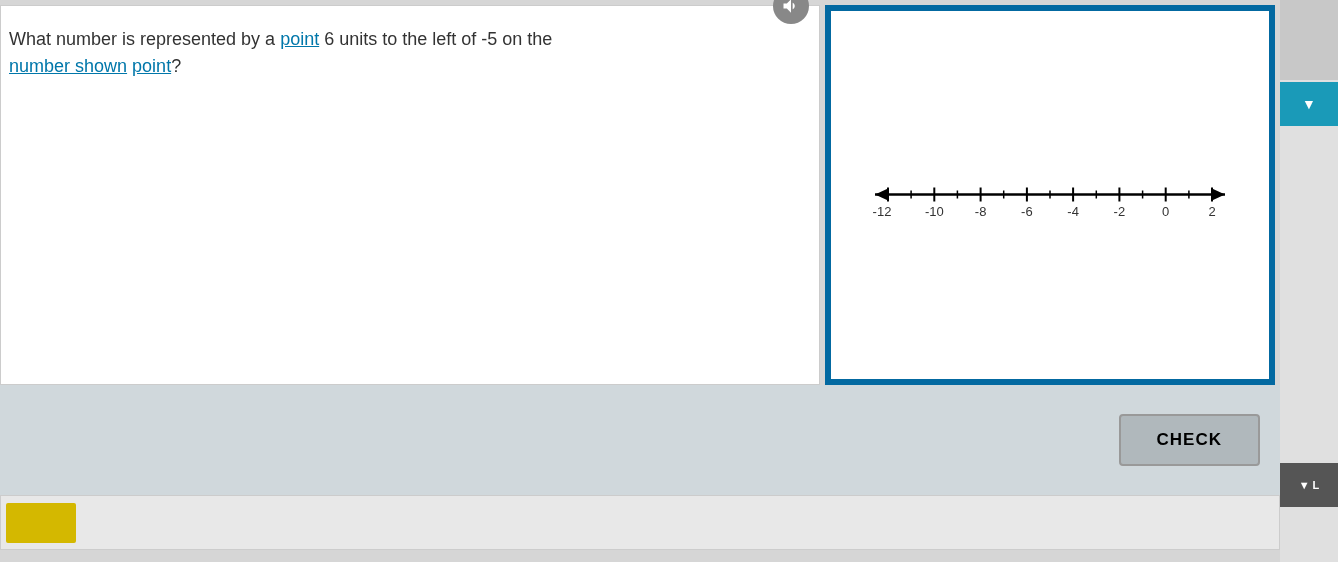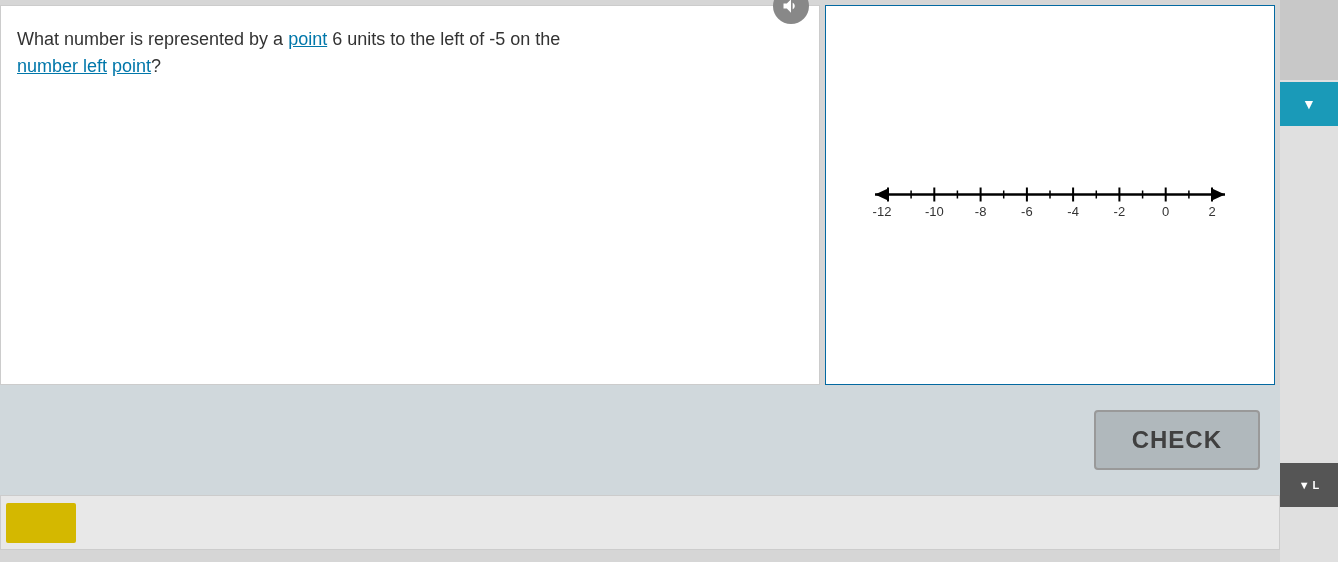--- a/index.html
+++ b/index.html
@@ -54,21 +54,21 @@
     }
 
     
     .question-panel {
       width: 820px;
       height: 380px;
       background: white;
       border: 1px solid #ccc;
       position: relative;
       margin: 5px 0 0 0;
-      padding: 20px 20px 20px 16px;
+      padding: 20px 20px 20px 8px;
     }
 
     .question-text {
       font-size: 18px;
       color: #333;
       line-height: 1.5;
     }
     .question-text a, .question-text .link {
       color: #0077aa;
       text-decoration: underline;
@@ -94,21 +94,21 @@
     .audio-btn svg {
       width: 20px;
       height: 20px;
       fill: white;
     }
 
     
     .numberline-panel {
       flex: 1;
       background: white;
-      border: 1px solid #0369a1;
+      border: 6px solid #0369a1;
       margin: 5px 5px 0 5px;
       display: flex;
       align-items: center;
       justify-content: center;
       position: relative;
     }
 
     .numberline-container {
       width: 380px;
       display: flex;
@@ -133,22 +133,22 @@
       z-index: 1;
       display: flex;
       align-items: center;
       justify-content: flex-end;
       padding-right: 20px;
     }
 
     .check-btn {
       background: #b0b8bc;
       border: 2px solid #999;
-      color: #404040;
-      font-size: 24px;
+      color: #000000;
+      font-size: 17px;
       font-weight: bold;
       padding: 14px 36px;
       cursor: pointer;
       border-radius: 4px;
       letter-spacing: 1px;
     }
 
     
     .footer-bar {
       position: absolute;
@@ -250,21 +250,21 @@
 
   <div class="question-panel">
 
     <button class="audio-btn" aria-label="Play audio">
       <svg viewBox="0 0 24 24">
         <path d="M3 9v6h4l5 5V4L7 9H3zm13.5 3c0-1.77-1.02-3.29-2.5-4.03v8.05c1.48-.73 2.5-2.25 2.5-4.02z"></path>
       </svg>
     </button>
 
     <p class="question-text">
-      <span>What number is represented by a </span><a class="link">point</a><span> 6 units to the left of -5 on the </span><br><a class="link">number left</a><span> </span><a class="link">point</a><span>?</span>
+      <span>What number is represented by a </span><a class="link">point</a><span> 6 units to the left of -5 on the </span><br><a class="link">number shown</a><span> </span><a class="link">point</a><span>?</span>
     </p>
   </div>
 
   <div class="numberline-panel">
     <div class="numberline-container">
 
       <svg class="numberline-svg" viewBox="0 0 380 55" xmlns="http://www.w3.org/2000/svg">
 
         <line x1="15" y1="27" x2="365" y2="27" stroke="black" stroke-width="2.5"></line>
 

